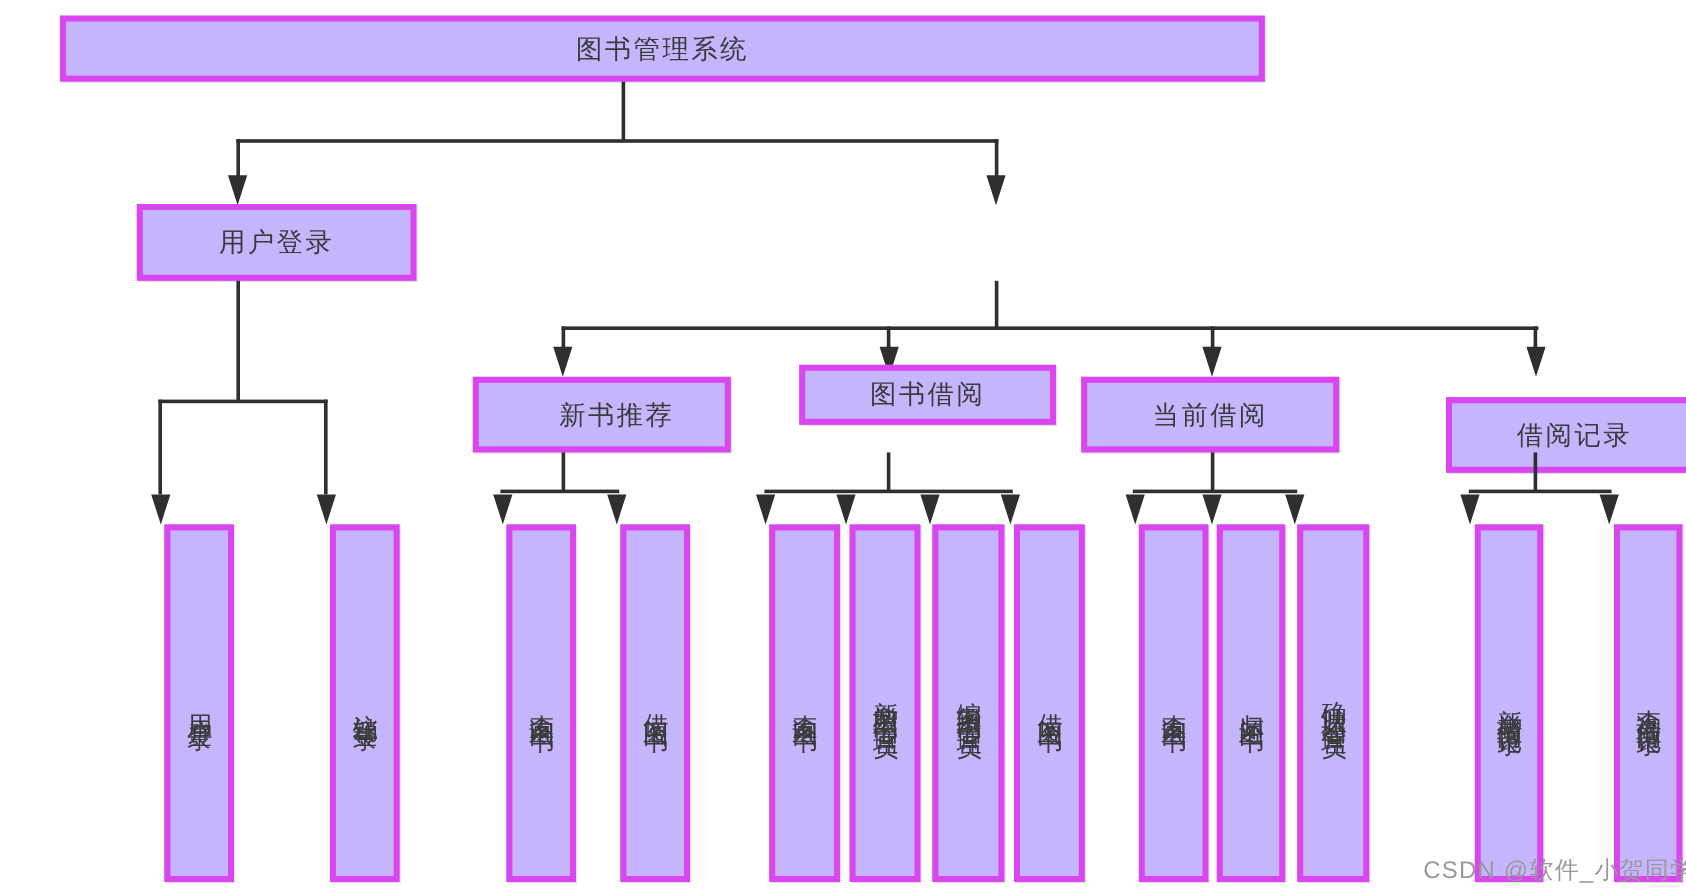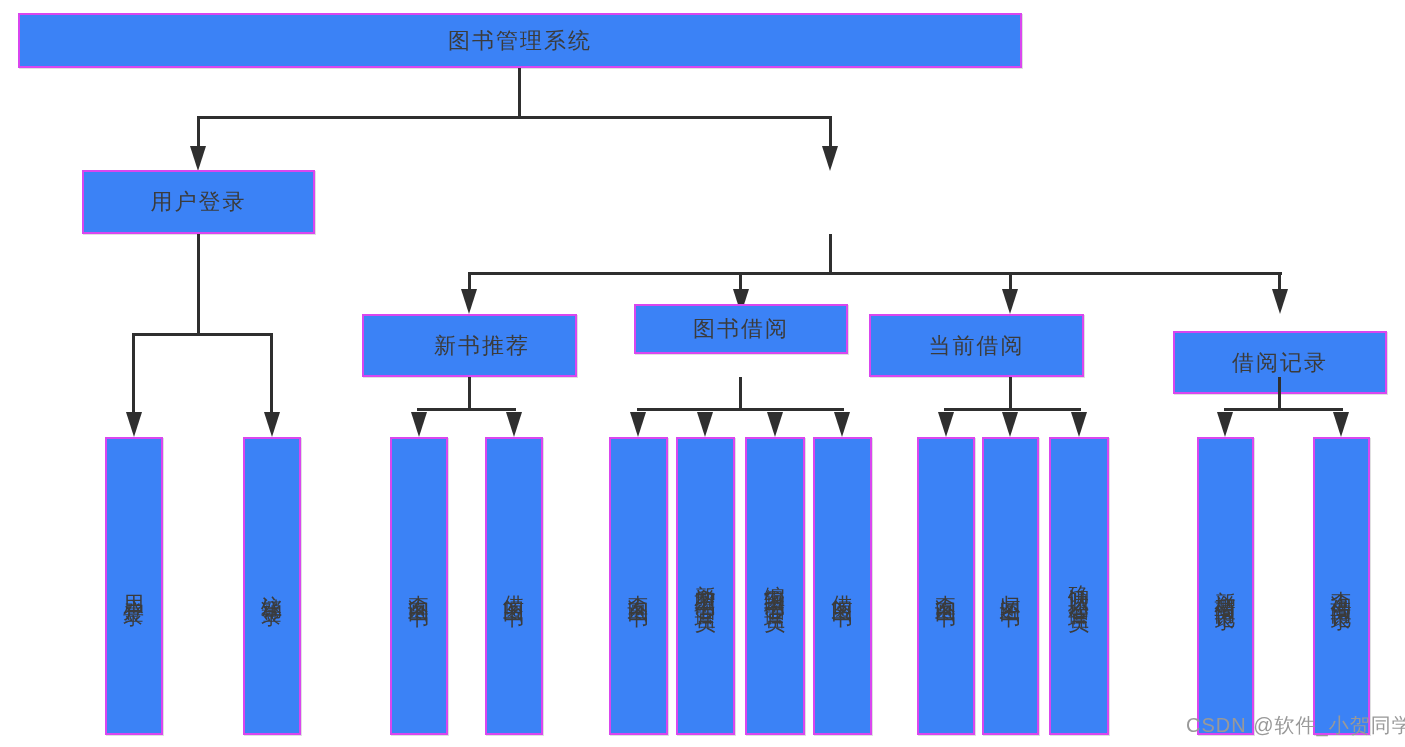--- a/index.html
+++ b/index.html
@@ -6,28 +6,29 @@
   .canvas {
     position: relative;
     width: 1405px;
     height: 747px;
     background: #ffffff;
     overflow: hidden;
     font-family: "Liberation Sans", sans-serif;
   }
   .box {
     position: absolute;
-    background: #3b82f6;
-    border: 2px solid #d946ef;
+    background: #c4b5fd;
+    border: 5px solid #d946ef;
     box-sizing: border-box;
     display: flex;
     align-items: center;
     justify-content: center;
     color: #3b3b3b;
     box-shadow: 1px 1px 0 rgba(0,0,0,0.12);
+    margin-left: 32px;
   }
   .hbox { font-size: 22px; letter-spacing: 2px; }
   .vbox {
     writing-mode: vertical-rl;
     text-orientation: mixed;
     font-size: 21px;
     letter-spacing: 4px;
     line-height: 1;
     text-align: center;
   }

